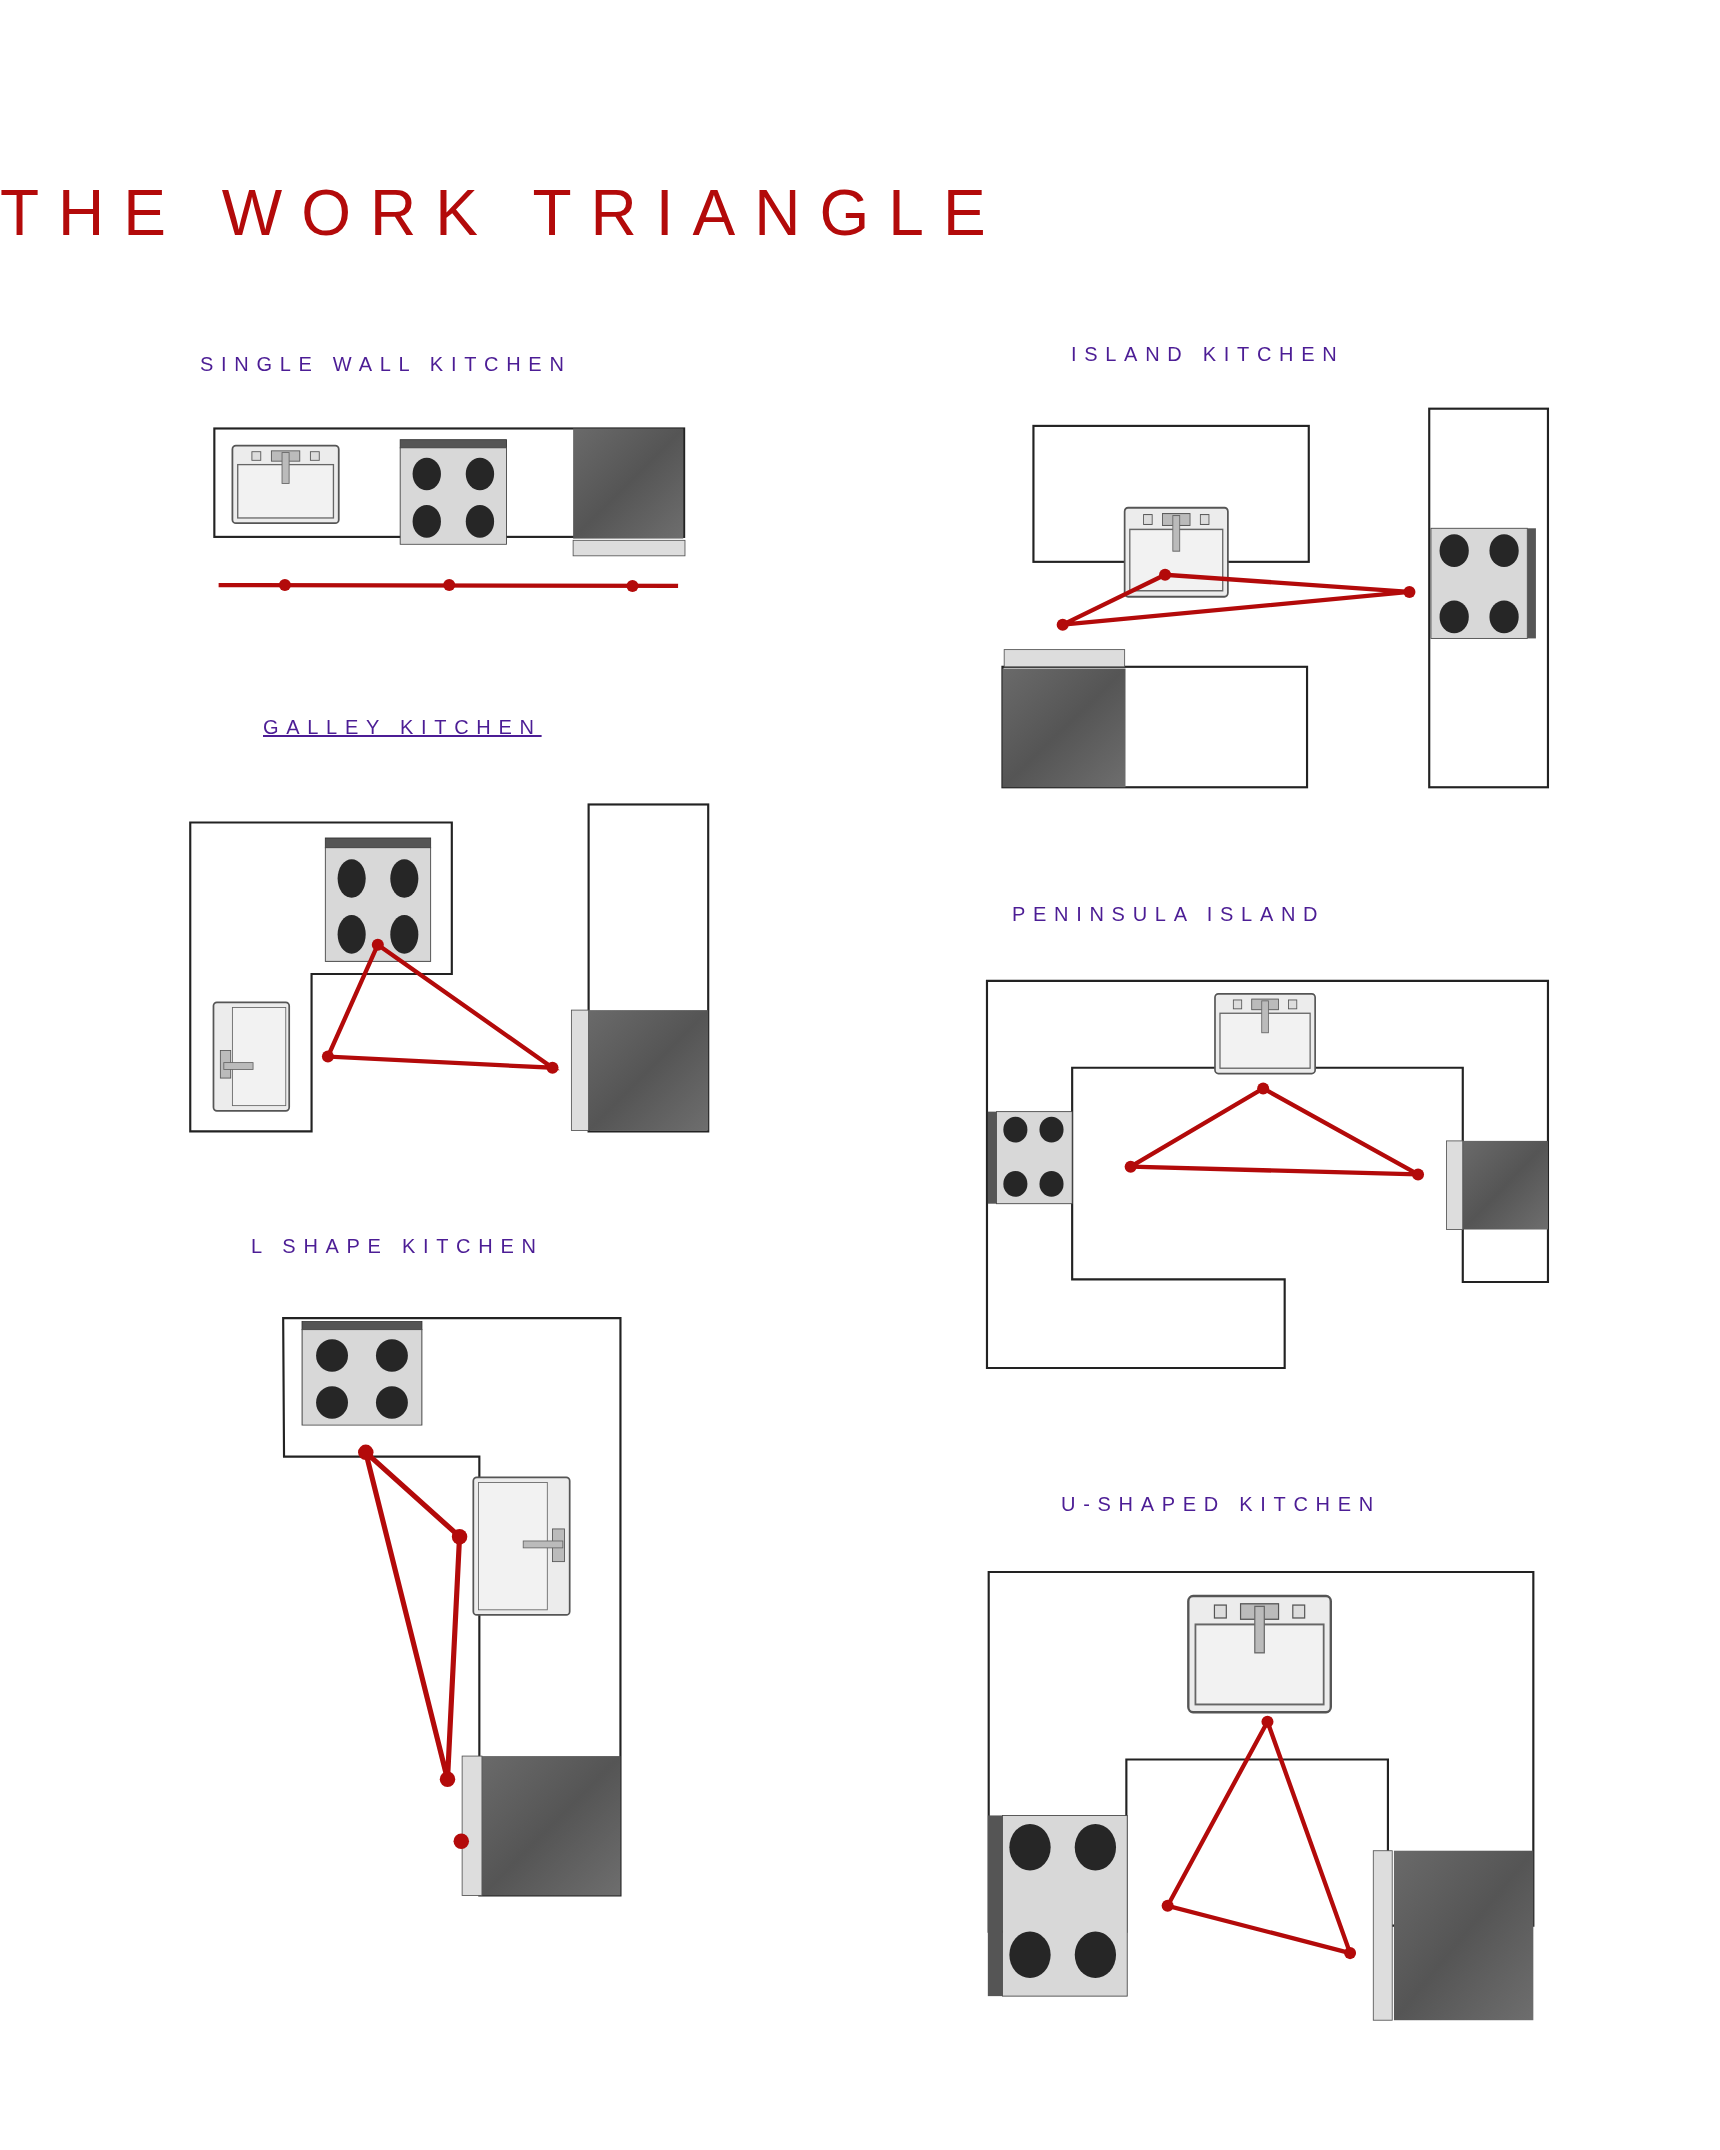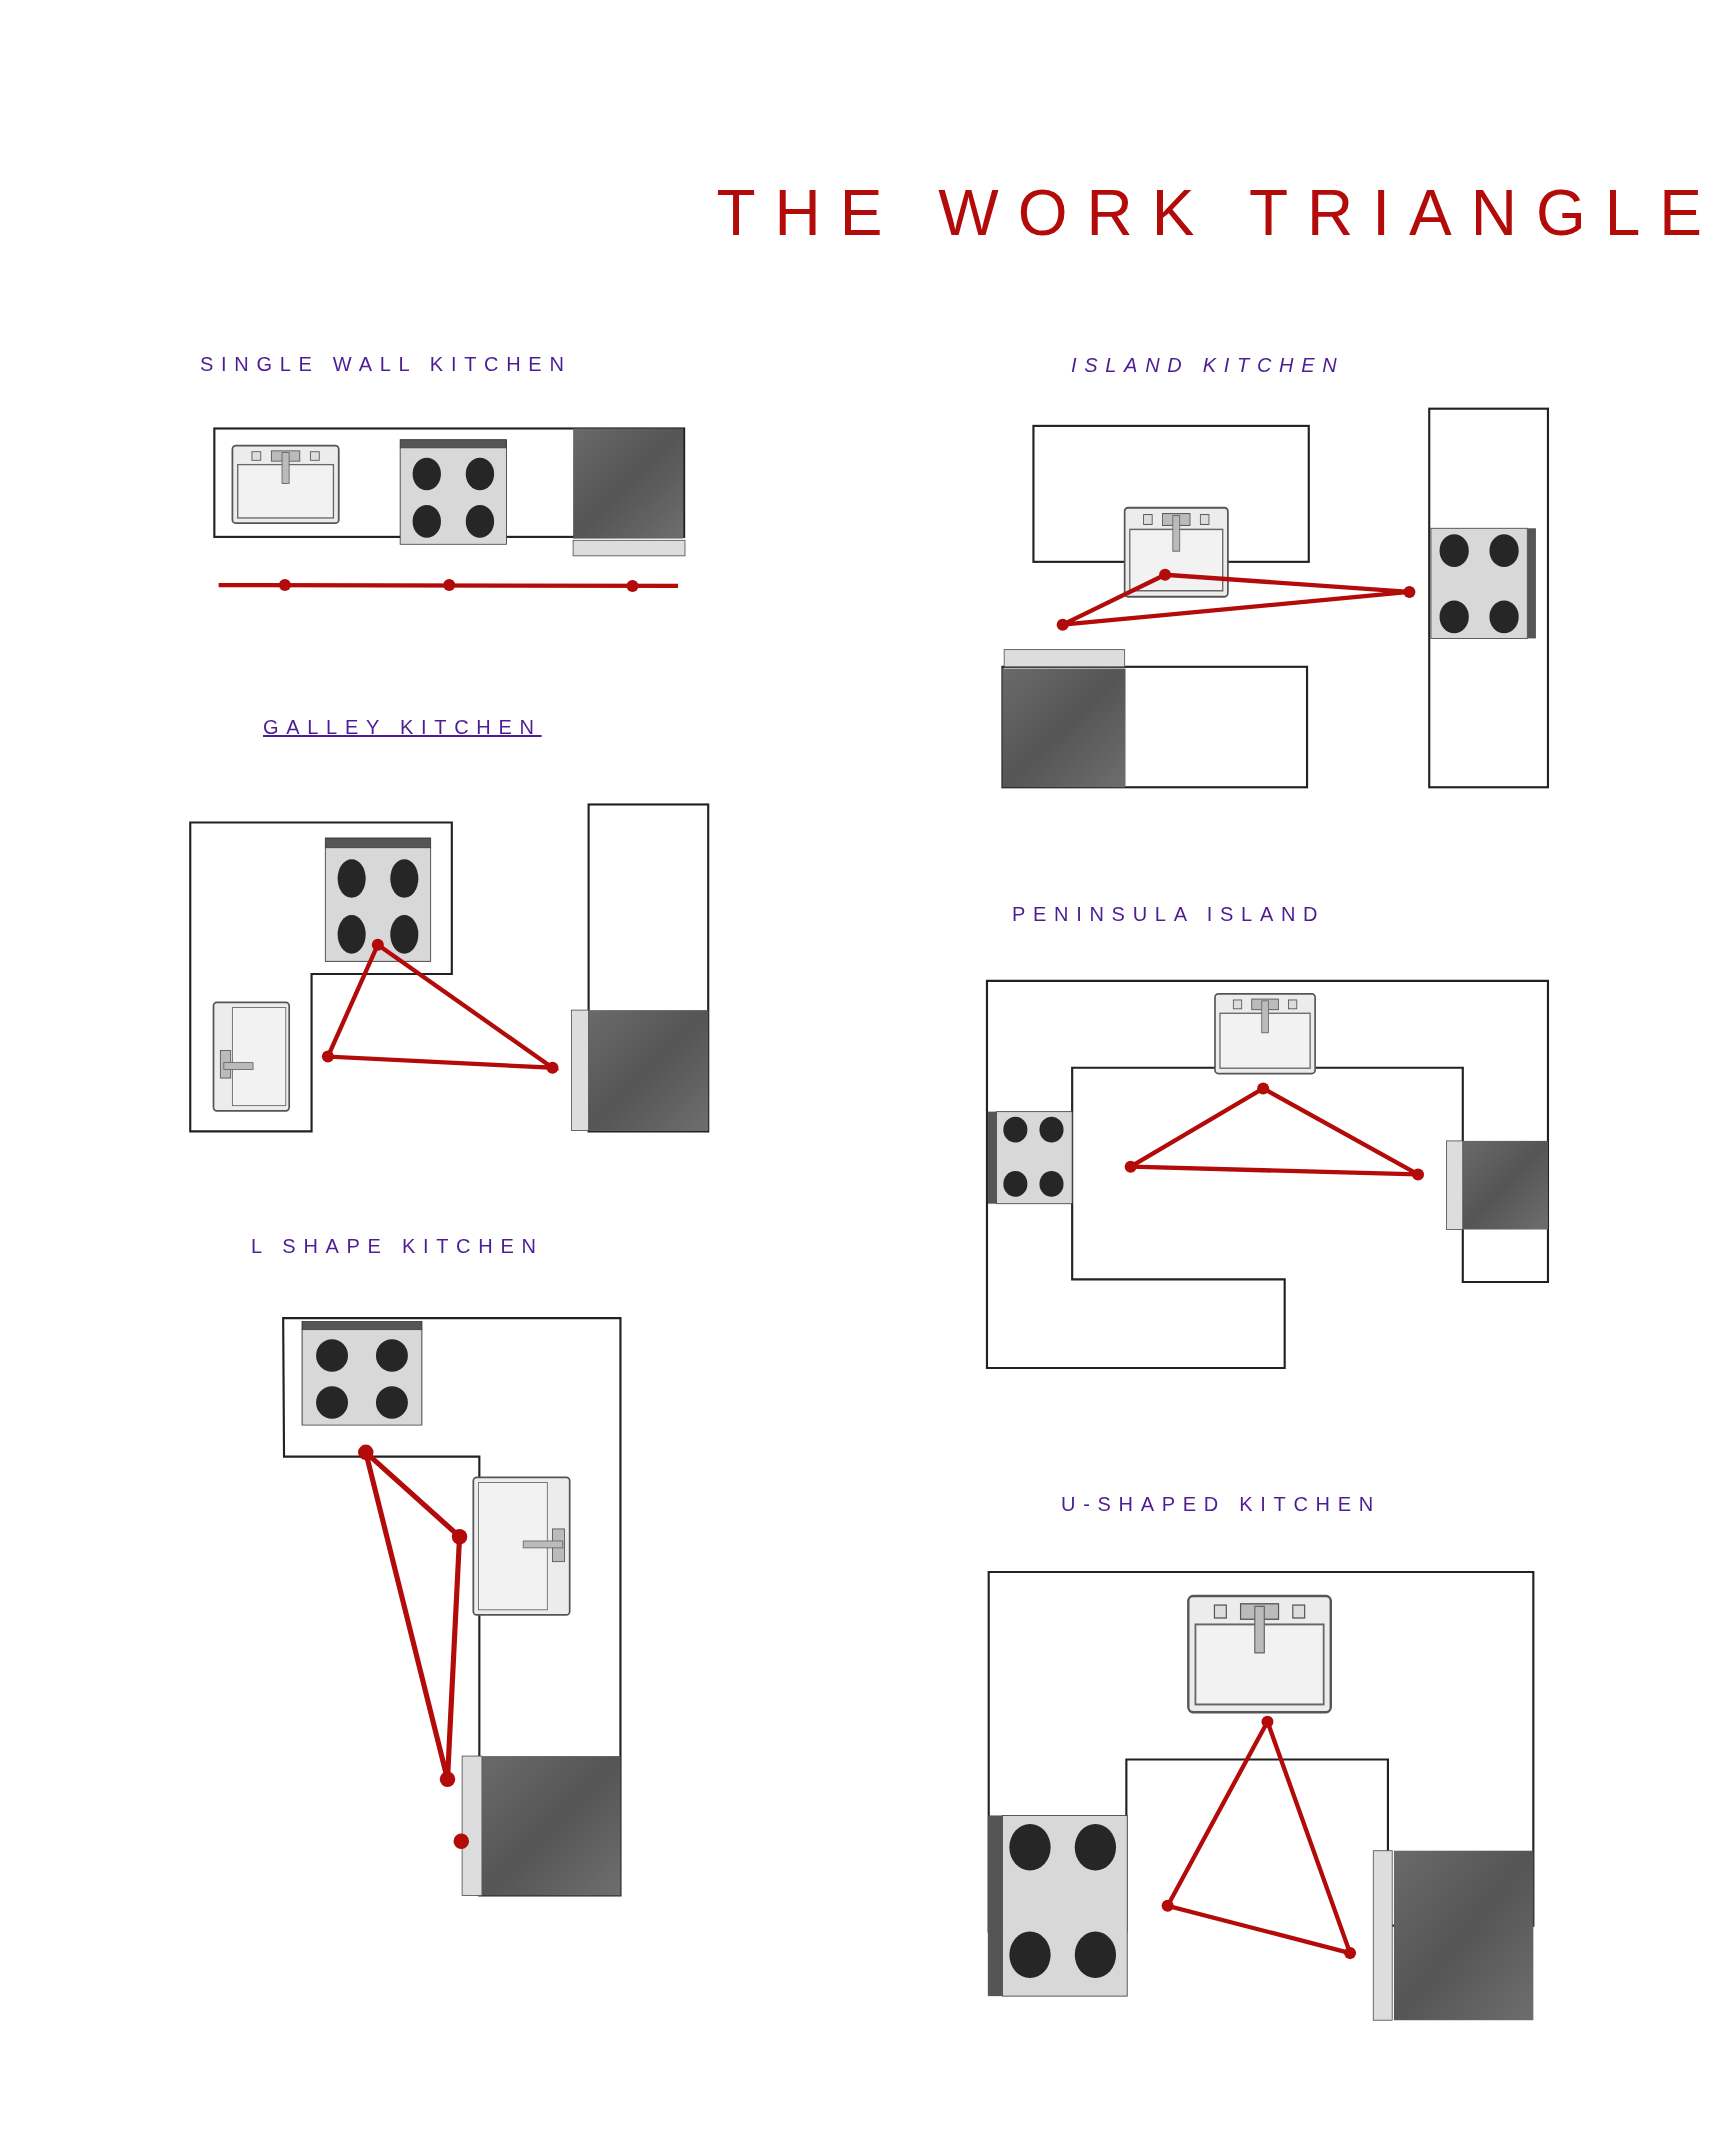--- a/index.html
+++ b/index.html
@@ -1,27 +1,27 @@
 <!DOCTYPE html>
 <html style="font-size:13.8px"><head>
 <meta charset="utf-8">
 <style>
   html,body{margin:0;padding:0;background:#fff;}
   body{width:1721px;height:2151px;position:relative;overflow:hidden;font-family:"Liberation Sans","DejaVu Sans",sans-serif;}
-  .title{position:absolute;left:0;width:1721px;top:176px;text-align:right;font-size:64px;letter-spacing:19px;color:#b30a0a;font-weight:400;}
+  .title{position:absolute;left:0;width:1721px;top:176px;text-align:left;font-size:64px;letter-spacing:19px;color:#b30a0a;font-weight:400;}
   .label{position:absolute;font-size:20px;letter-spacing:7.7px;color:#4c1d95;white-space:nowrap;}
   svg#art{position:absolute;left:0;top:0;}
 </style>
 </head>
 <body>
 
 <div class="title">THE WORK TRIANGLE</div>
 
 <div class="label" style="left:200px;top:353px;">SINGLE WALL KITCHEN</div>
-<div class="label" style="left:1071px;top:354px;font-style:italic;">ISLAND KITCHEN</div>
+<div class="label" style="left:1071px;top:343px;">ISLAND KITCHEN</div>
 <div class="label" style="left:263px;top:716px;text-decoration:underline;">GALLEY KITCHEN</div>
 <div class="label" style="left:1012px;top:903px;">PENINSULA ISLAND</div>
 <div class="label" style="left:251px;top:1235px;">L SHAPE KITCHEN</div>
 <div class="label" style="left:1029px;top:1493px;margin-left:32px;">U-SHAPED KITCHEN</div>
 
 <svg id="art" width="1721" height="2151" viewBox="0 0 2000 2500" xmlns="http://www.w3.org/2000/svg">
   <defs>
     <linearGradient id="fridge" x1="0" y1="0" x2="1" y2="1">
       <stop offset="0" stop-color="#6a6a6a"></stop>
         <stop offset="0.5" stop-color="#555"></stop>

